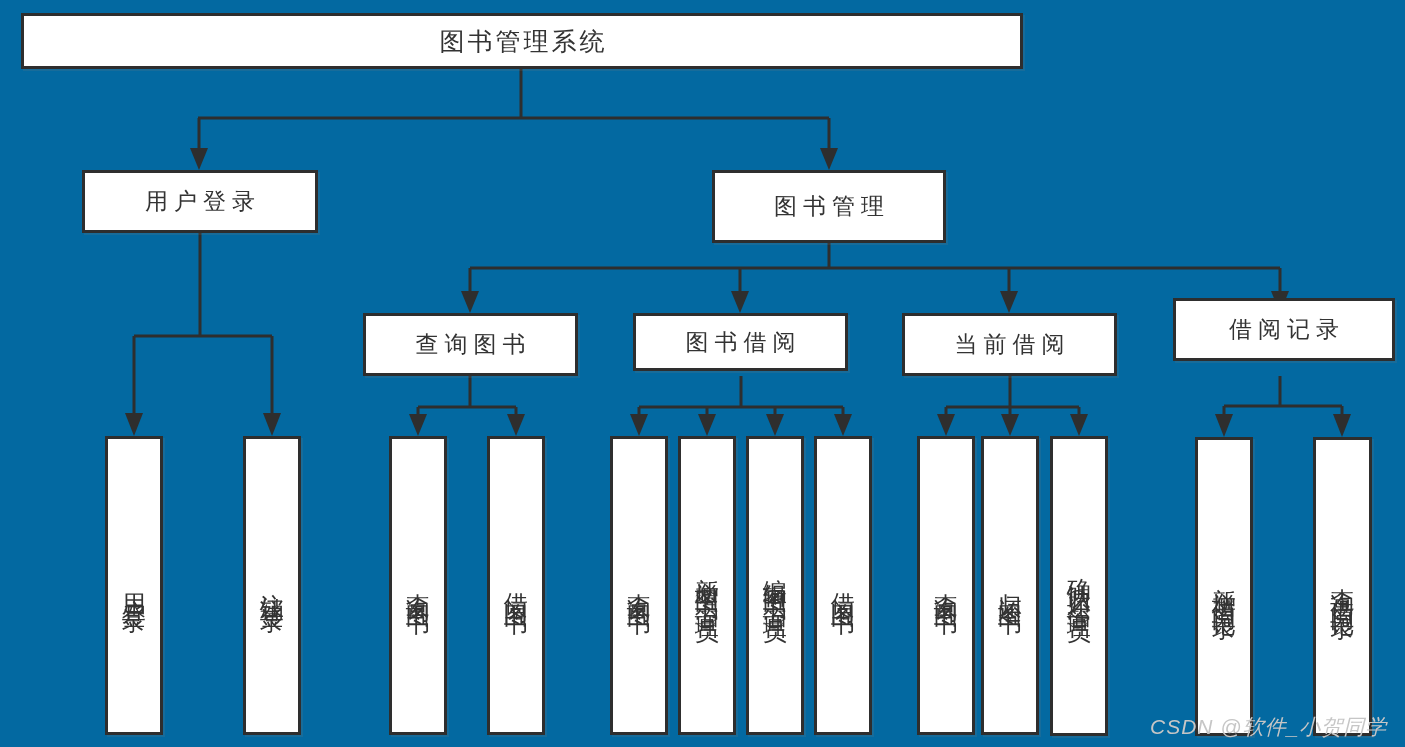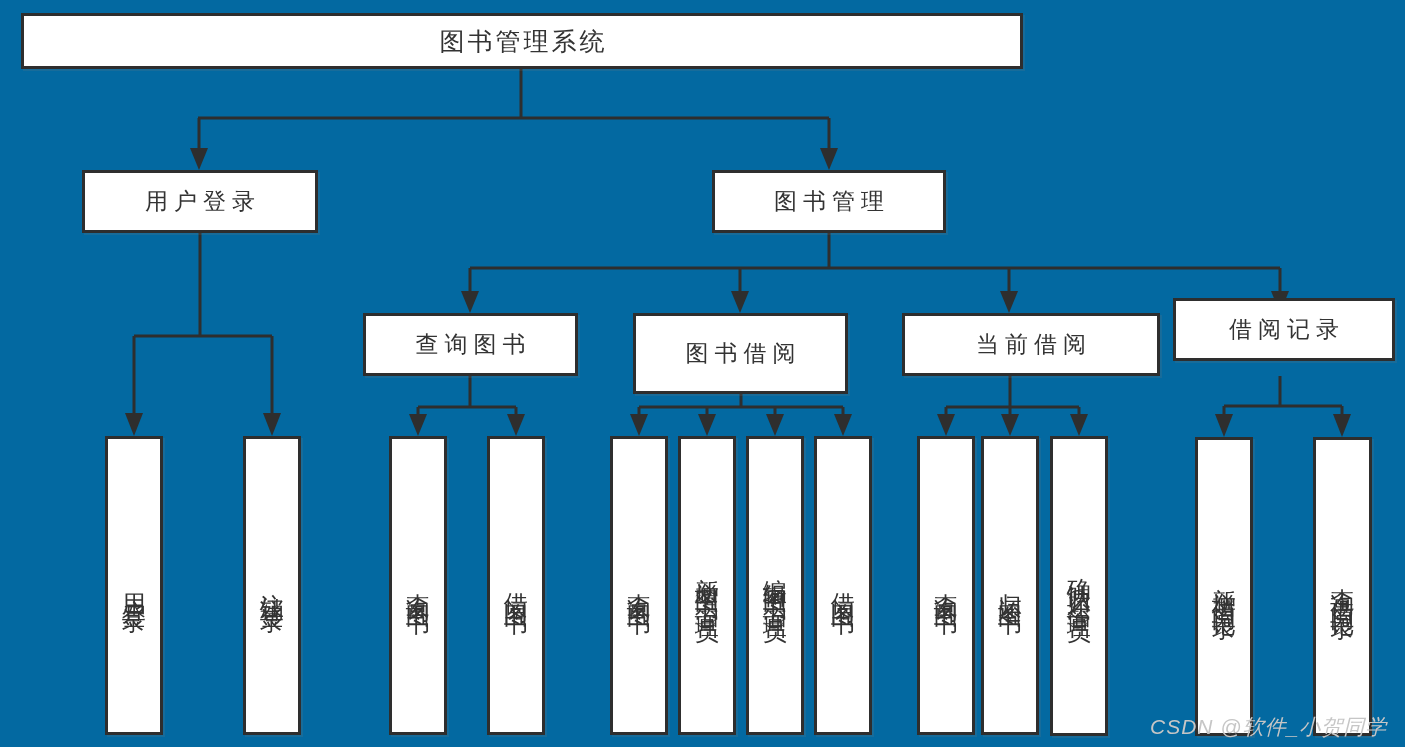--- a/index.html
+++ b/index.html
@@ -106,31 +106,31 @@
     </g>
   </svg>
 
   <div class="box root" style="left:21px; top:13px; width:1002px; height:56px;">
     <span class="hlbl">图书管理系统</span>
   </div>
 
   <div class="box" style="left:82px; top:170px; width:236px; height:63px;">
     <span class="hlbl">用户登录</span>
   </div>
-  <div class="box" style="left:712px; top:170px; width:234px; height:63px;">
+  <div class="box" style="left:712px; top:170px; width:234px; height:73px;">
     <span class="hlbl">图书管理</span>
   </div>
 
   <div class="box" style="left:363px; top:313px; width:215px; height:63px;">
     <span class="hlbl">查询图书</span>
   </div>
-  <div class="box" style="left:633px; top:313px; width:215px; height:81px;">
+  <div class="box" style="left:633px; top:313px; width:215px; height:58px;">
     <span class="hlbl">图书借阅</span>
   </div>
-  <div class="box" style="left:902px; top:313px; width:258px; height:63px;">
+  <div class="box" style="left:902px; top:313px; width:215px; height:63px;">
     <span class="hlbl">当前借阅</span>
   </div>
   <div class="box" style="left:1173px; top:298px; width:222px; height:63px;">
     <span class="hlbl">借阅记录</span>
   </div>
 
   <div class="box" style="left:105px; top:436px; width:58px; height:299px;">
     <span class="vlbl">用户登录</span>
   </div>
   <div class="box" style="left:243px; top:436px; width:58px; height:299px;">

